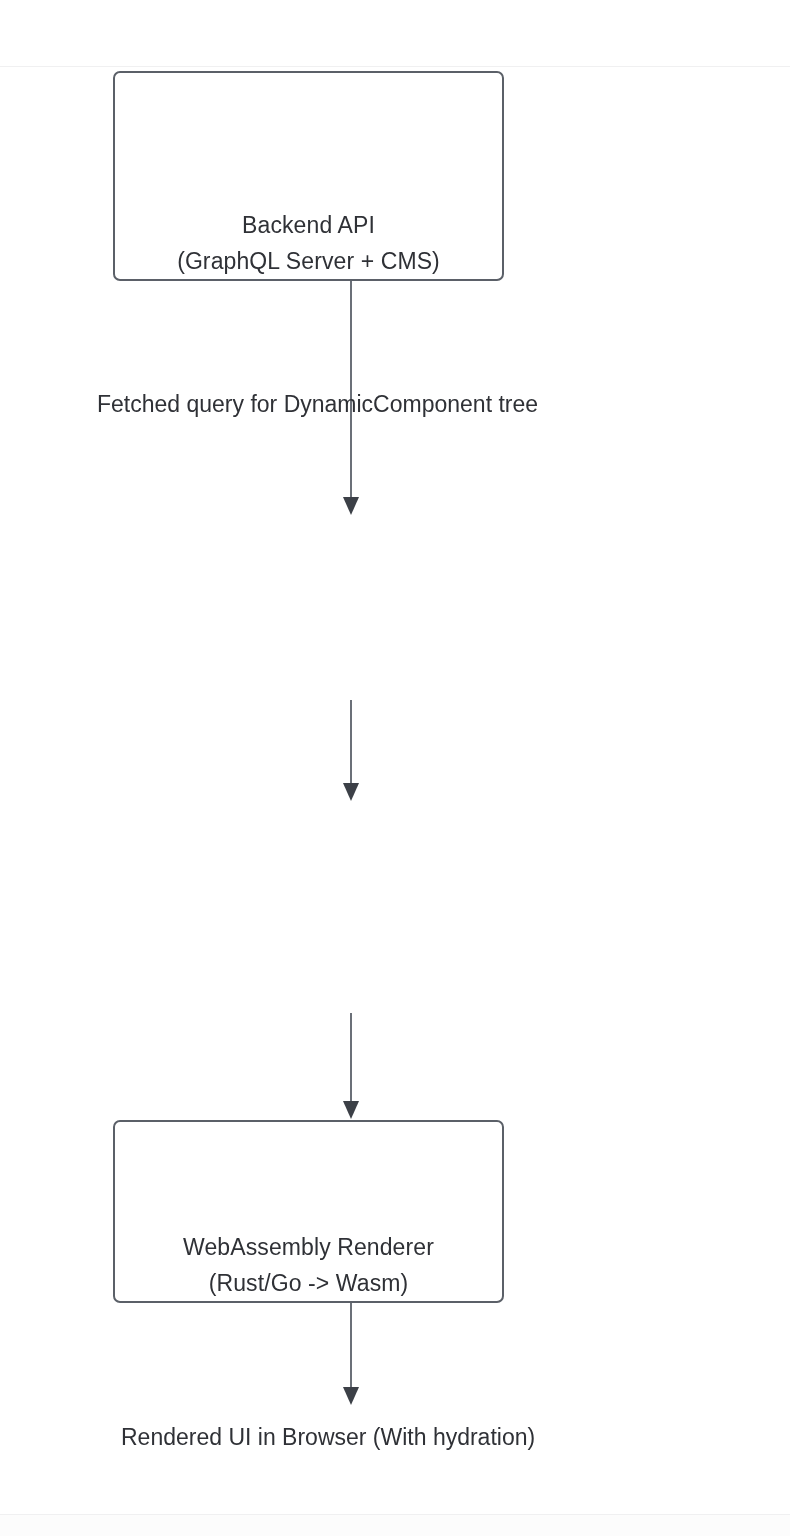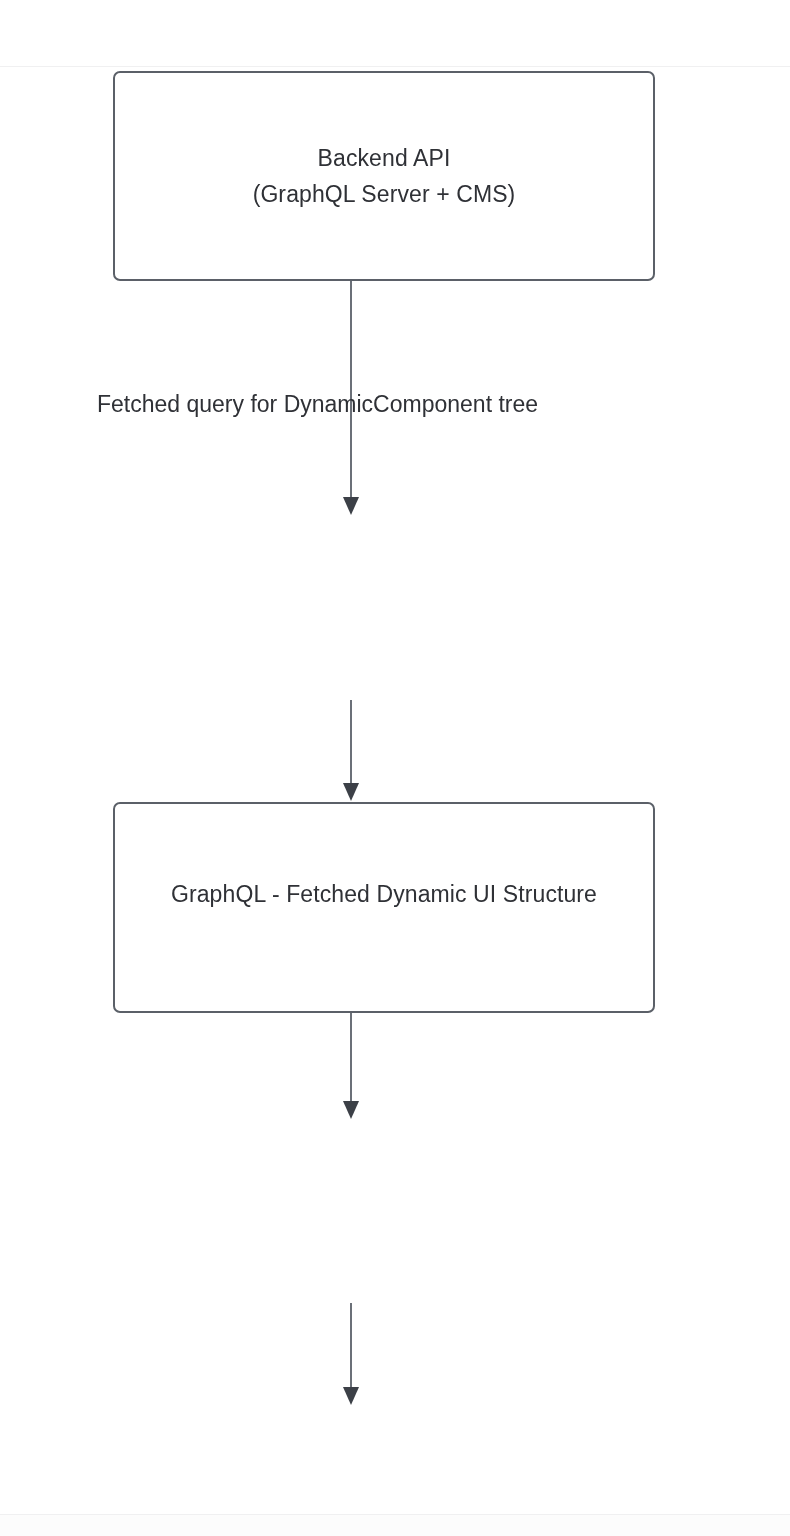--- a/index.html
+++ b/index.html
@@ -34,27 +34,27 @@
     top: 1515px;
     width: 790px;
     height: 21px;
     background: #fcfcfc;
   }
 
   
   .node {
     position: absolute;
     left: 113px;
-    width: 542px;
+    width: 391px;
     box-sizing: border-box;
     border: 2px solid #5b6068;
     border-radius: 7px;
     background: #ffffff;
     display: flex;
-    align-items: center;
+    align-items: flex-end;
     justify-content: center;
   }
   .node-label {
     font-size: 23px;
     line-height: 36px;
     color: #2f3136;
     text-align: center;
     white-space: pre-line;
     letter-spacing: 0.1px;
     padding: 0 34px;
@@ -131,28 +131,30 @@
   </div>
 
   <div class="connector c1"></div>
   <div class="arrowhead a1"></div>
   <div class="edge-label">Fetched query for DynamicComponent tree</div>
 
 
   <div class="connector c2"></div>
   <div class="arrowhead a2"></div>
 
-  <div class="node n3">
-    <span class="node-label">GraphQL - Fetched Dynamic UI Structure</span>
-  </div>
 
   <div class="connector c3"></div>
   <div class="arrowhead a3"></div>
 
+  <div class="node n4">
+    <span class="node-label">WebAssembly Renderer
+(Rust/Go -&gt; Wasm)</span>
+  </div>
 
   <div class="connector c4"></div>
   <div class="arrowhead a4"></div>
 
+  <div class="terminal-label">Rendered UI in Browser (With hydration)</div>
 
   <div class="edge-rule bottom"></div>
   <div class="bottom-band"></div>
 
 </div>
 
 </body></html>

